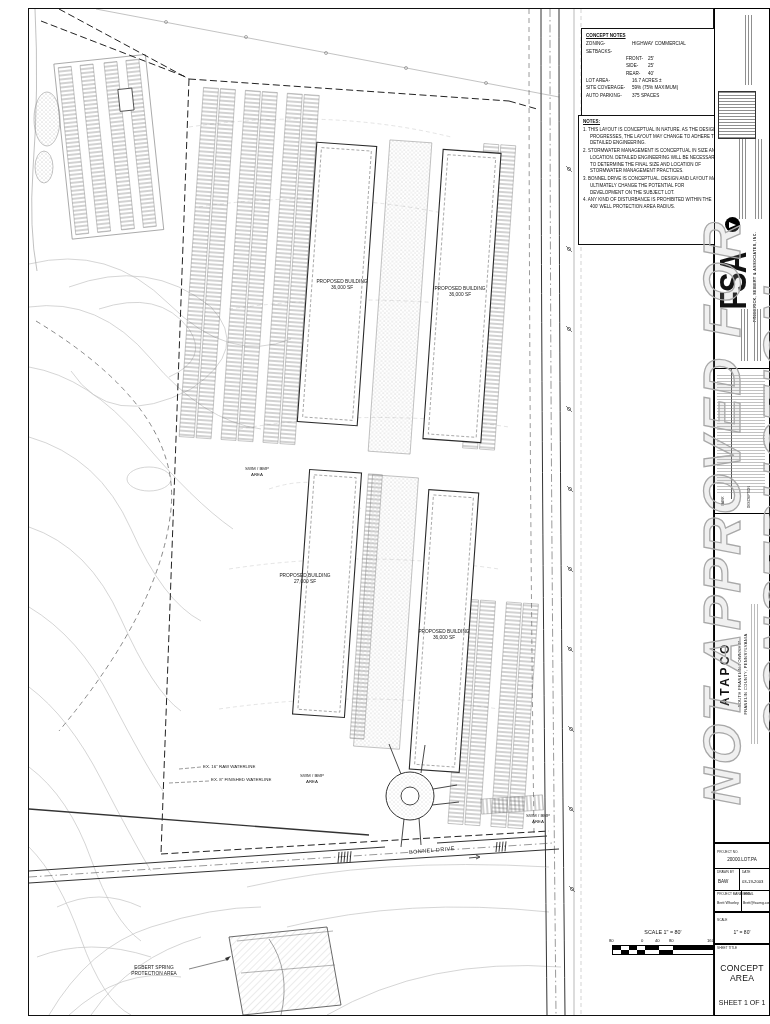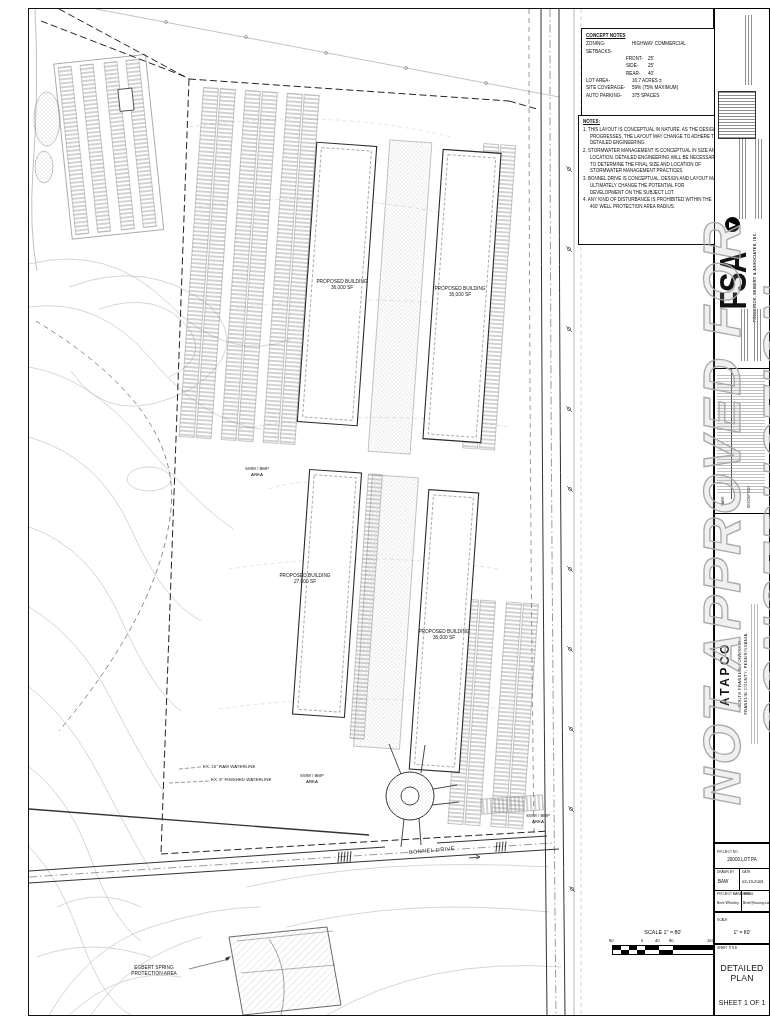--- a/index.html
+++ b/index.html
@@ -413,21 +413,21 @@
       <div class="cellR" style="left:26px;"></div>
       <span class="cap" style="left:29px;">EMAIL</span>
       <span style="position:absolute;left:28px;top:10px;font-size:3.4px;">Brett@fsaeng.com</span>
     </div>
     <div class="info" style="top:908px;height:28px;border-bottom:2.5px double #000;">
       <span class="cap">SCALE</span>
       <span class="val" style="top:12px;font-size:5px;">1" = 80'</span>
     </div>
     <div class="info" style="top:936px;height:48px;">
       <span class="cap">SHEET TITLE</span>
-      <span class="val" style="top:18px;font-size:8.6px;letter-spacing:0.2px;">DETAILED PLAN</span>
+      <span class="val" style="top:18px;font-size:8.6px;letter-spacing:0.2px;">CONCEPT AREA</span>
     </div>
     <div class="info" style="top:984px;height:22px;">
       <span class="val" style="top:6px;font-size:7px;">SHEET  1  OF  1</span>
     </div>
   </div>
 
   <div class="watermark">NOT APPROVED FOR CONSTRUCTION</div>
 </div>
 
 </body></html>

